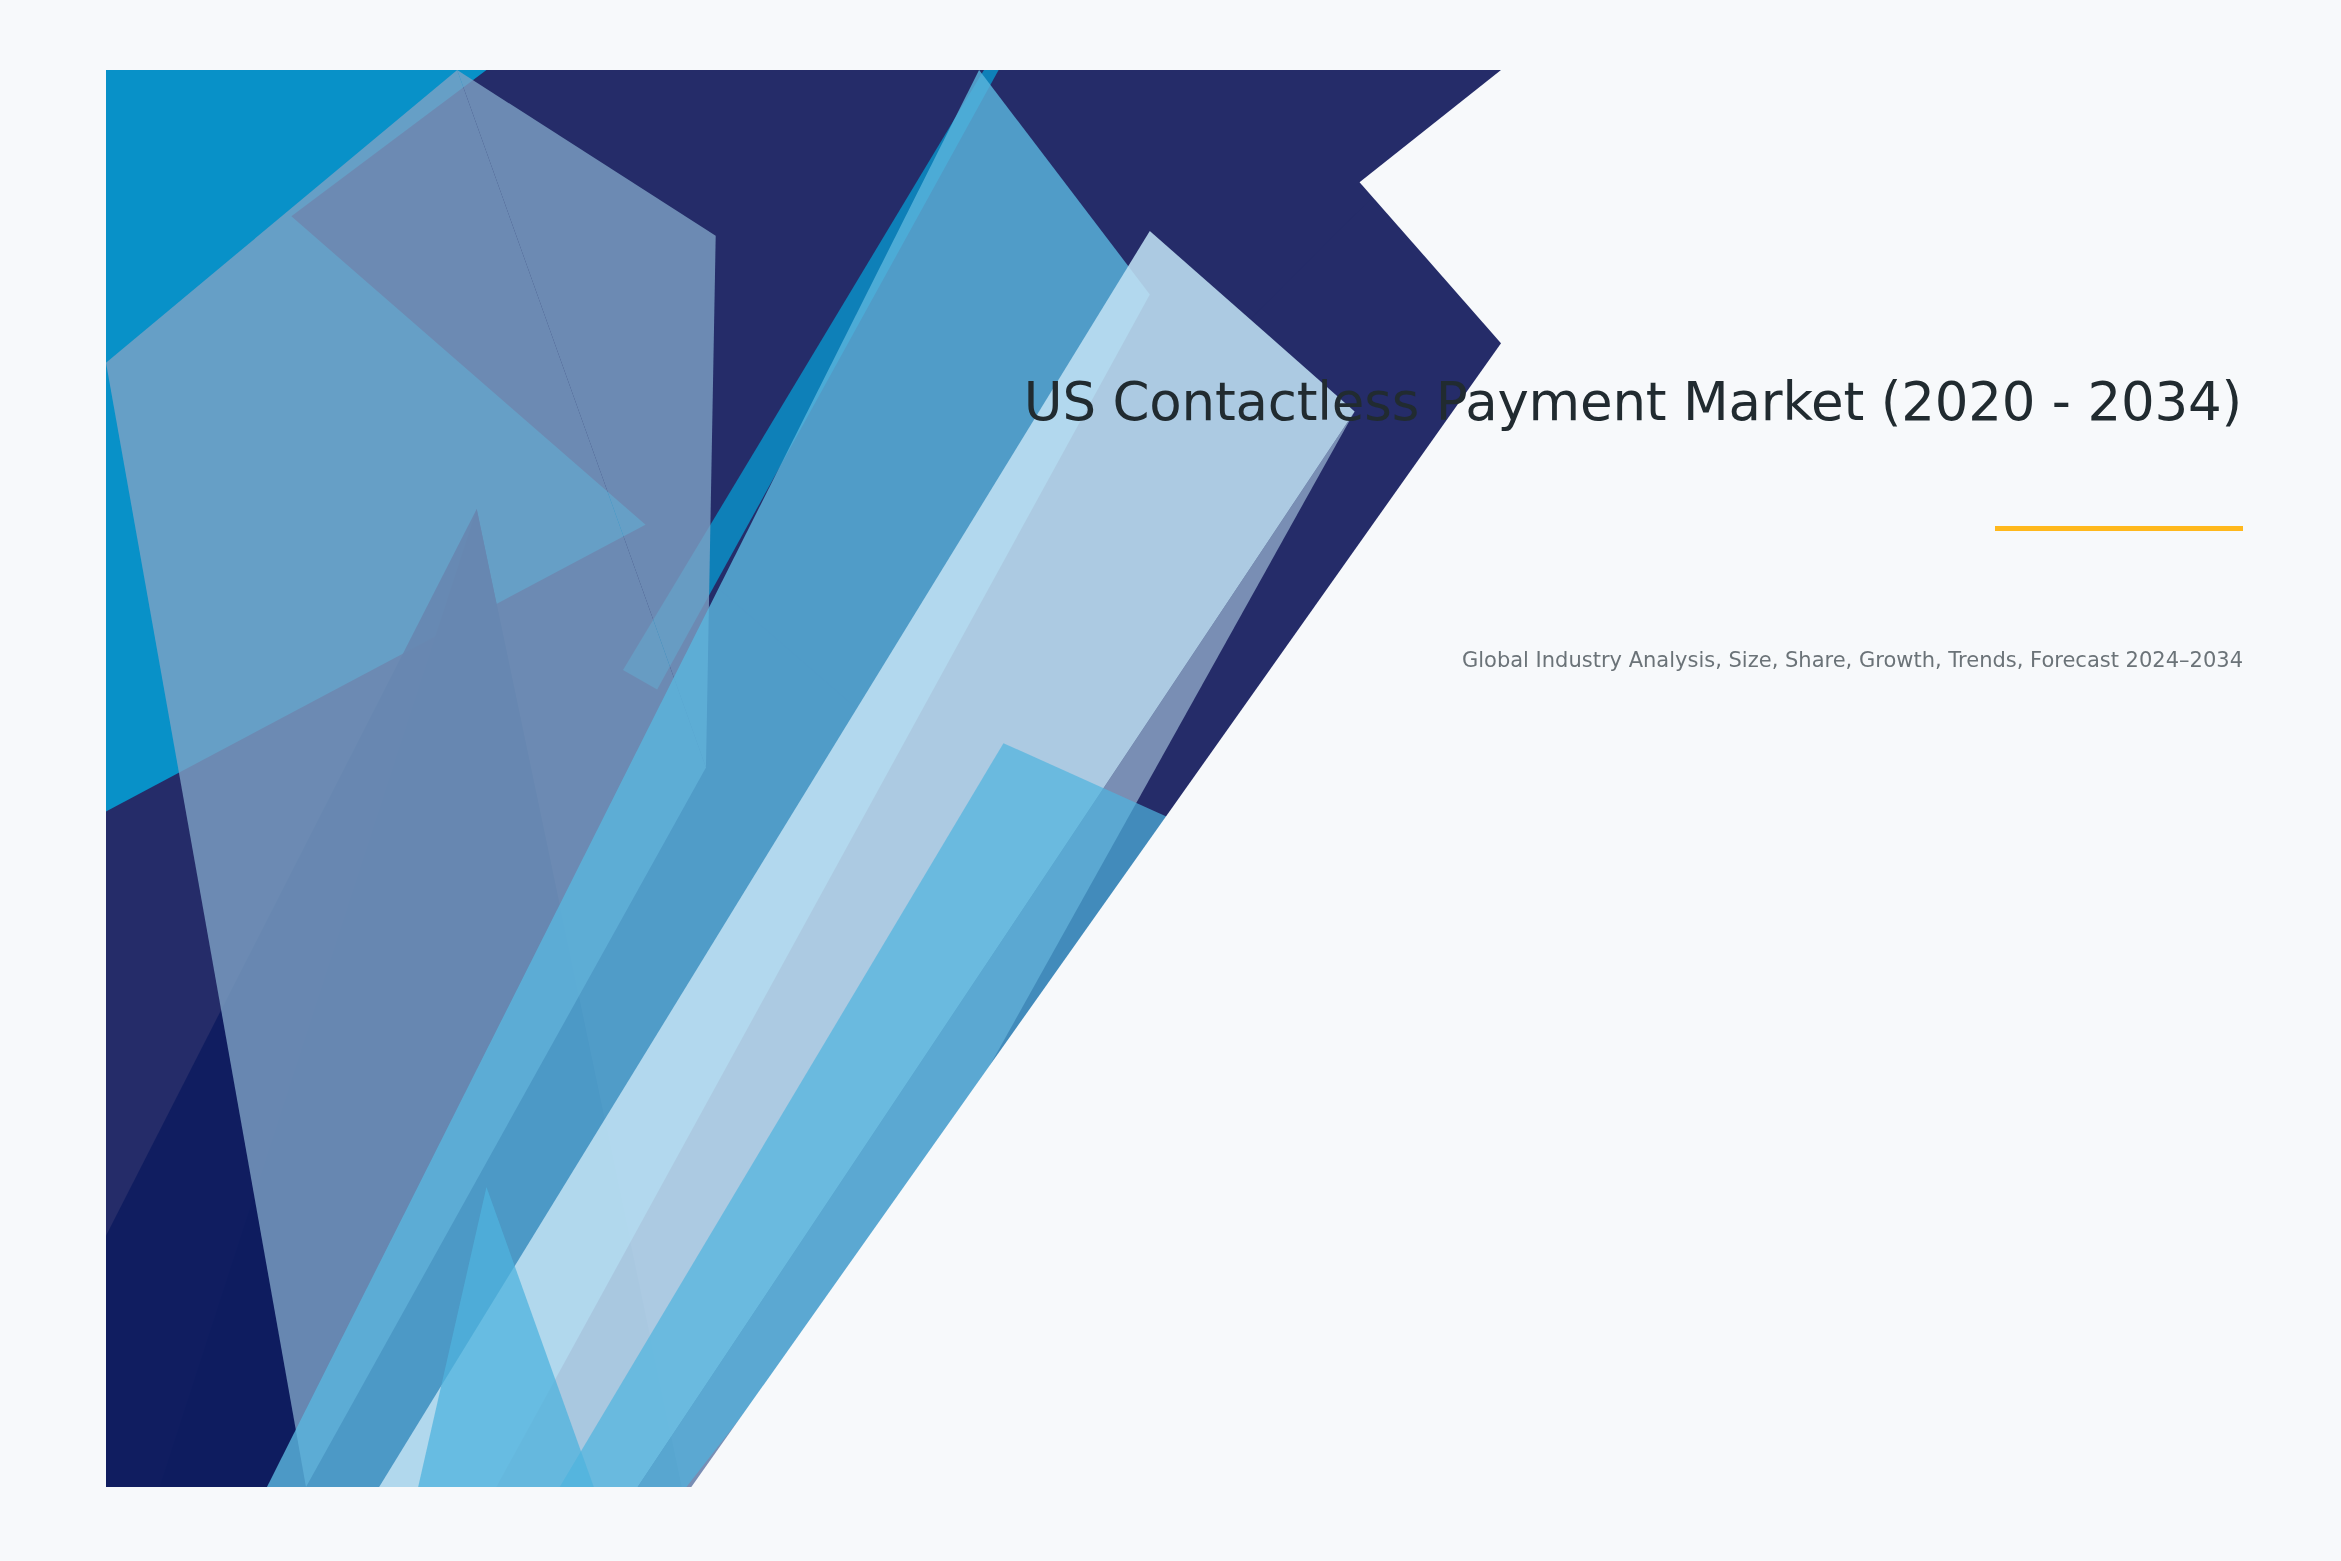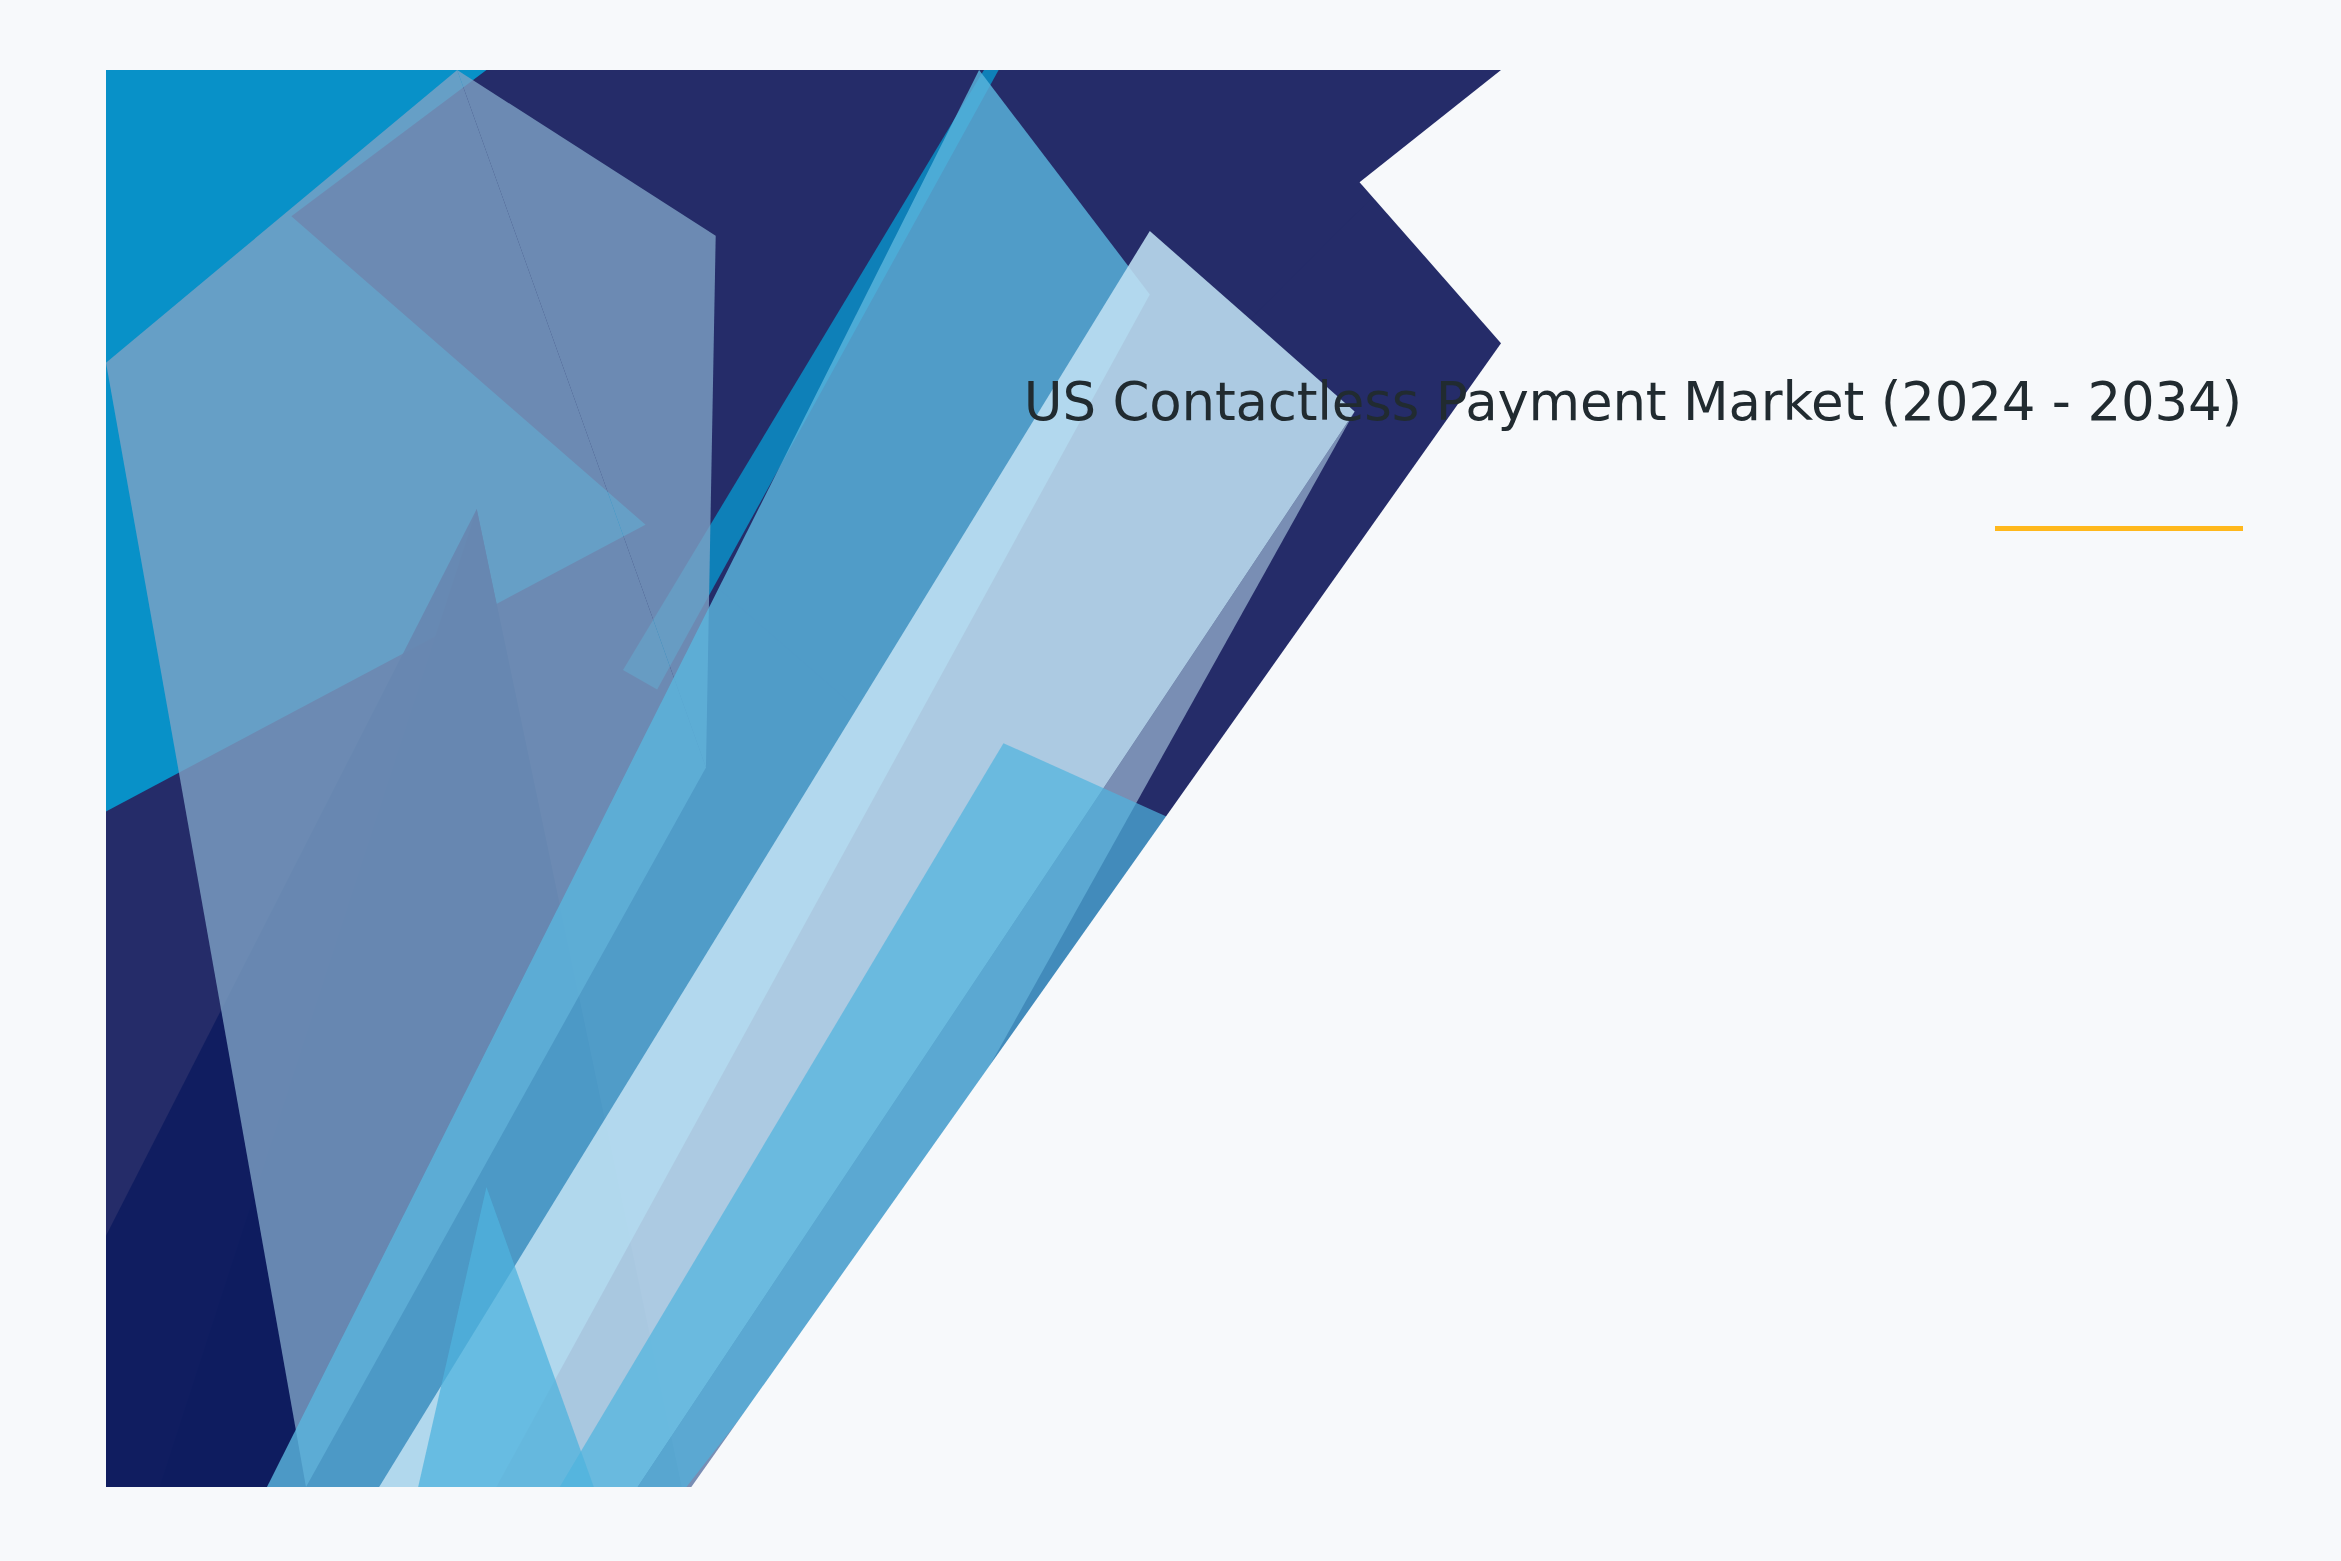--- a/index.html
+++ b/index.html
@@ -107,18 +107,19 @@
       <polygon points="2860,560 2860,2905 1200,2905" fill="#f7f9fb"></polygon>
 
       <polygon points="2860,0 2860,560 2570,230" fill="#f7f9fb"></polygon>
 
     </g>
   </svg>
 
   <div id="title-underline"></div>
 
   <div id="text-block">
-    <h1 id="report-title">US Contactless Payment Market (2024 - 2034)</h1>
+    <h1 id="report-title">US Contactless Payment Market (2020 - 2034)</h1>
   </div>
 
+  <p id="report-subtitle">Global Industry Analysis, Size, Share, Growth, Trends, Forecast 2024–2034</p>
 
 </div>
 
 
 </body></html>

